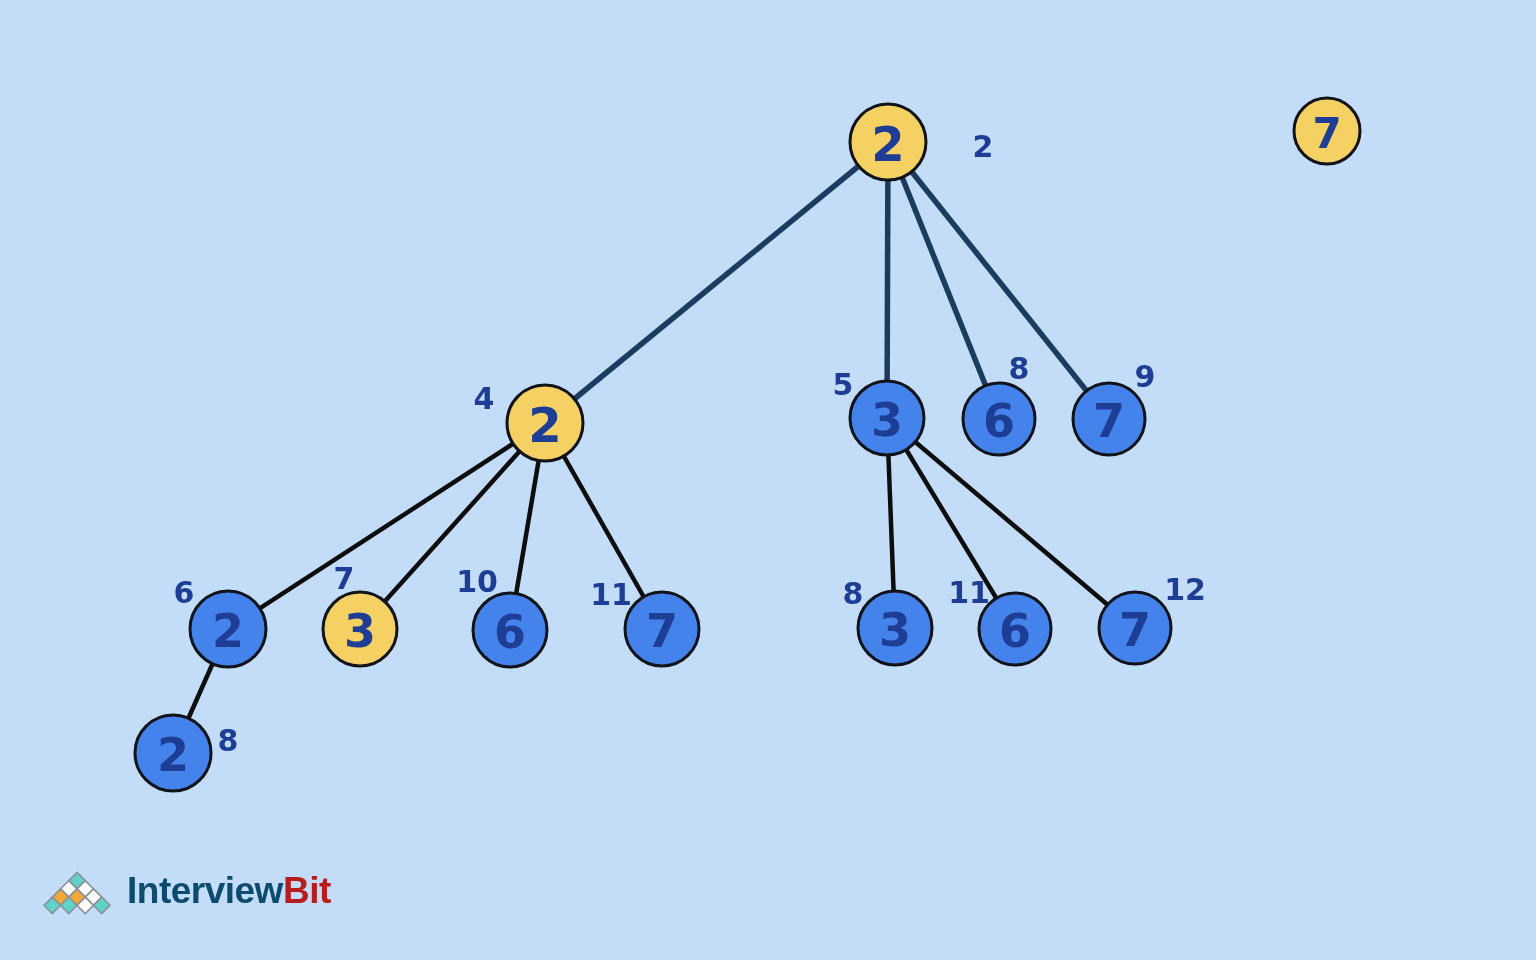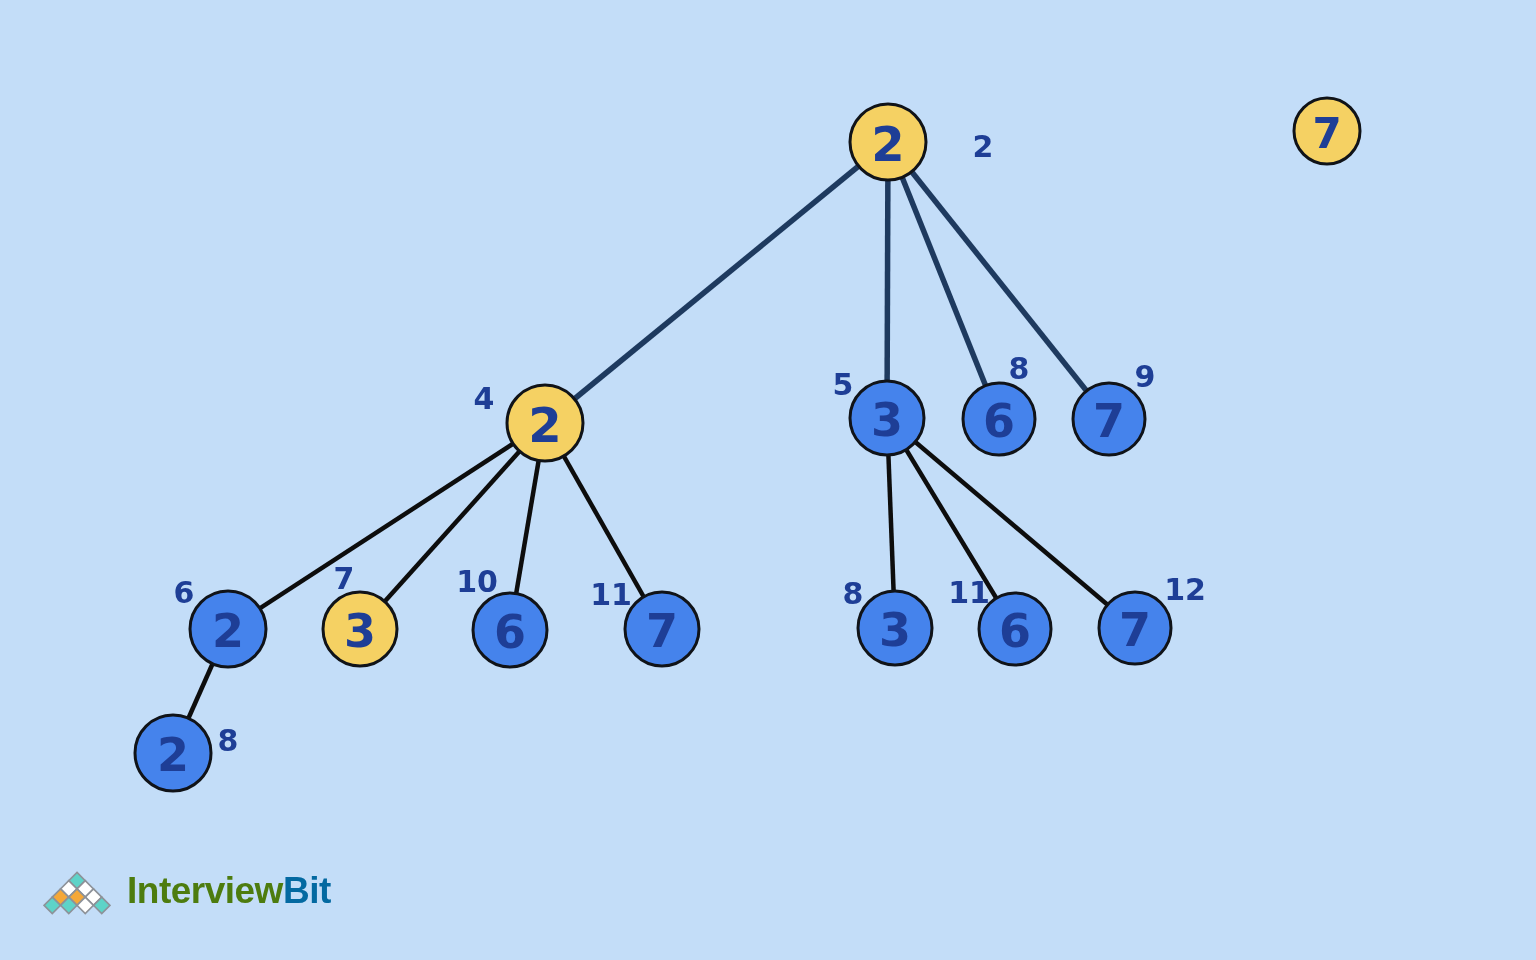--- a/index.html
+++ b/index.html
@@ -127,16 +127,16 @@
         <path d="M 41 10 L 49 18 L 41 26 L 33 18 Z" fill="#ffffff" stroke="#8d9299" stroke-width="1.6"></path>
         <path d="M 17 18 L 25 26 L 17 34 L 9 26 Z" fill="#f5a838" stroke="#8d9299" stroke-width="1.6"></path>
         <path d="M 33 18 L 41 26 L 33 34 L 25 26 Z" fill="#f5a838" stroke="#8d9299" stroke-width="1.6"></path>
         <path d="M 49 18 L 57 26 L 49 34 L 41 26 Z" fill="#ffffff" stroke="#8d9299" stroke-width="1.6"></path>
         <path d="M 9 26 L 17 34 L 9 42 L 1 34 Z" fill="#5ed3c8" stroke="#8d9299" stroke-width="1.6"></path>
         <path d="M 25 26 L 33 34 L 25 42 L 17 34 Z" fill="#5ed3c8" stroke="#8d9299" stroke-width="1.6"></path>
         <path d="M 41 26 L 49 34 L 41 42 L 33 34 Z" fill="#ffffff" stroke="#8d9299" stroke-width="1.6"></path>
         <path d="M 57 26 L 65 34 L 57 42 L 49 34 Z" fill="#5ed3c8" stroke="#8d9299" stroke-width="1.6"></path>
       </svg>
     <div class="logo-text">
-      <span id="brand-primary" style="color: #4d7c0f;">Interview</span><span id="brand-secondary" style="color: #0369a1;">Bit</span>
+      <span id="brand-primary" style="color: #0c4a6e;">Interview</span><span id="brand-secondary" style="color: #b91c1c;">Bit</span>
     </div>
   </div>
 </div>
 
 </body></html>

